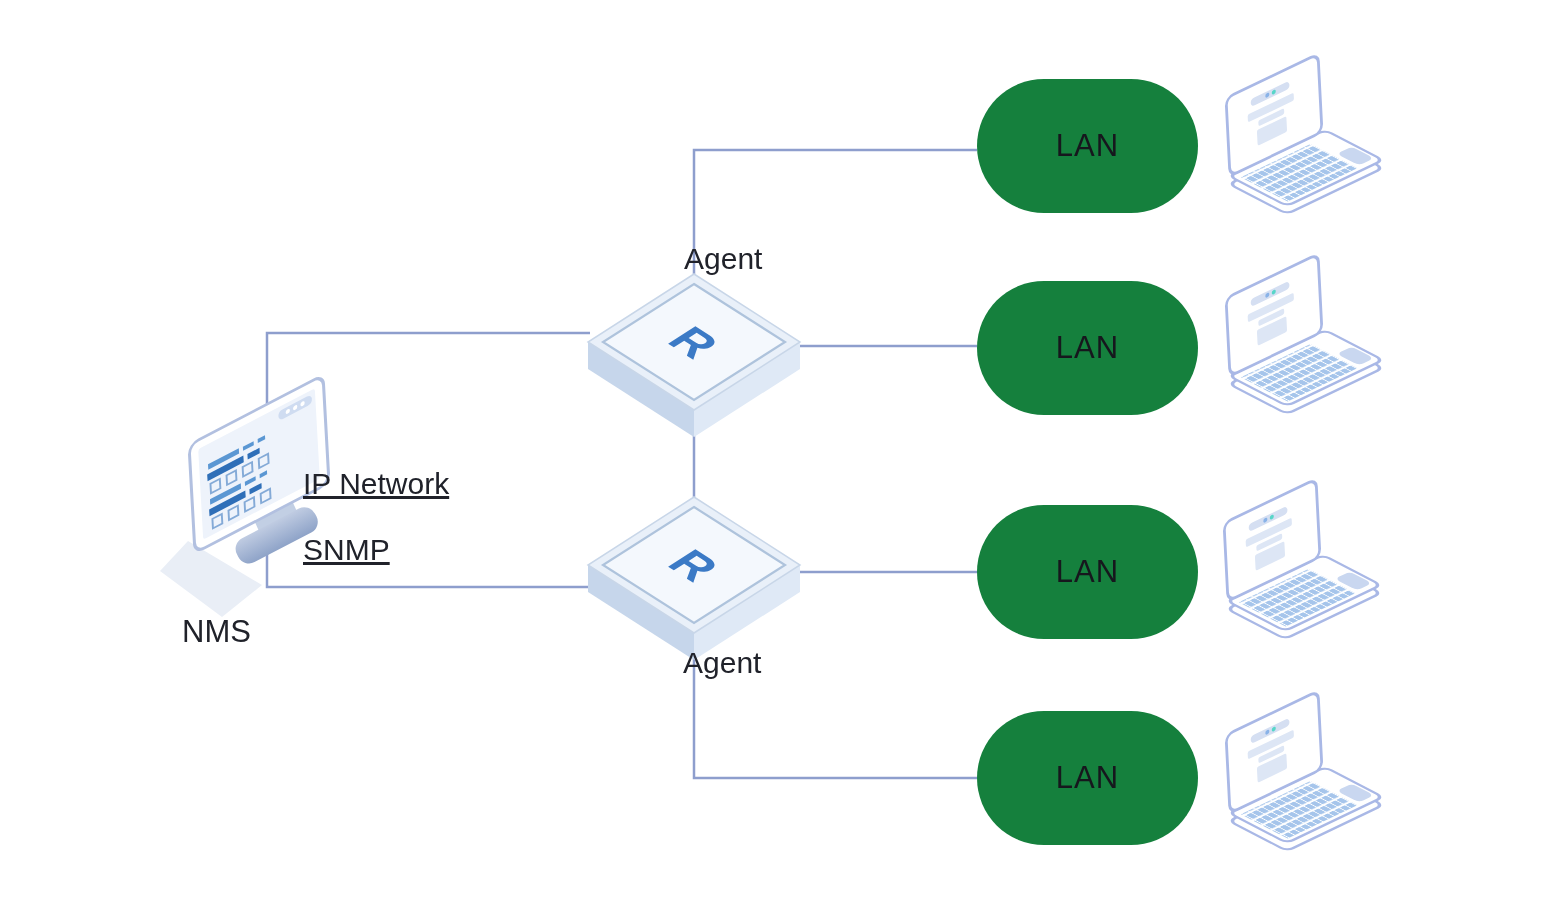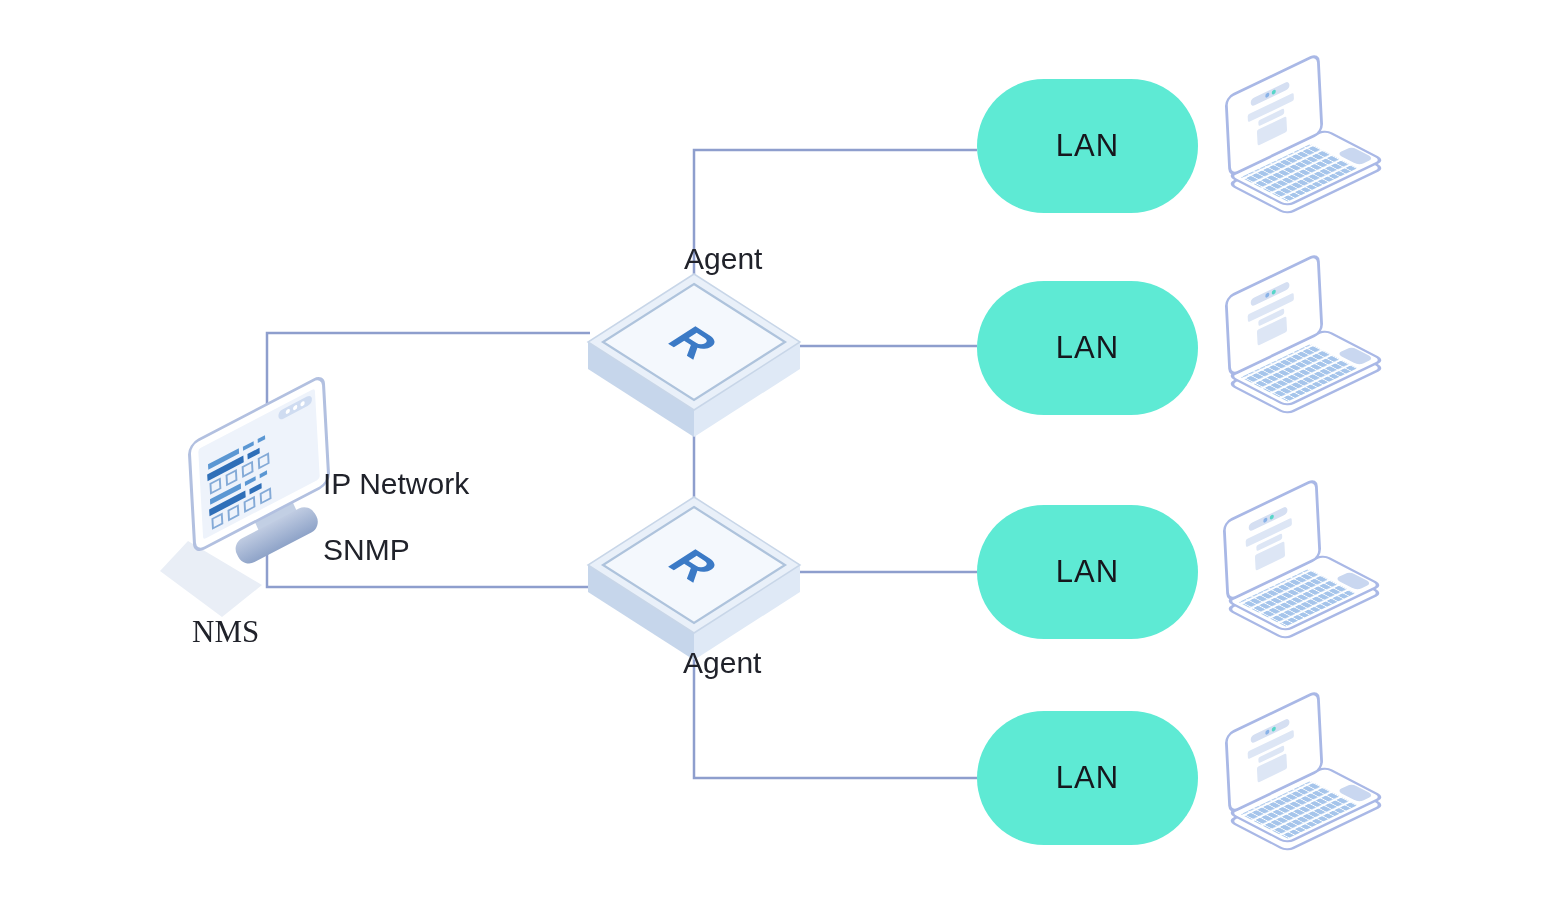--- a/index.html
+++ b/index.html
@@ -7,37 +7,37 @@
     position:relative;
     width:1560px;height:907px;
     background:#ffffff;
     overflow:hidden;
     font-family:"Liberation Sans", sans-serif;
   }
   .diagram-svg{position:absolute;left:0;top:0;}
   .lan-pill{
     position:absolute;
     left:977px;width:221px;height:134px;
-    background:#5eead4;
+    background:#15803d;
     border-radius:67px;
     display:flex;align-items:center;justify-content:center;
     font-size:31px;color:#16171d;letter-spacing:1px;
   }
   .lan-1{top:79px;}
   .lan-2{top:281px;}
   .lan-3{top:505px;}
   .lan-4{top:711px;}
   .lbl{
     position:absolute;color:#20222a;font-size:30px;text-align:left;
     line-height:33px;white-space:pre-line;
   }
   .lbl-agent1{left:684px;top:242px;width:200px;}
   .lbl-agent2{left:683px;top:646px;width:200px;}
-  .lbl-net{left:323px;top:434px;width:300px;}
-  .lbl-nms{left:192px;top:615px;width:200px;font-size:31px;font-family:Liberation Serif, serif;}
+  .lbl-net{left:303px;top:434px;width:300px;text-decoration:underline;}
+  .lbl-nms{left:182px;top:615px;width:200px;font-size:31px;}
   .router-letter{
     font-family:"Liberation Sans", sans-serif;
     font-weight:bold;font-size:56px;fill:#3b7ac6;
   }
 </style>
 </head>
 <body>
 
 <div class="canvas">
 

